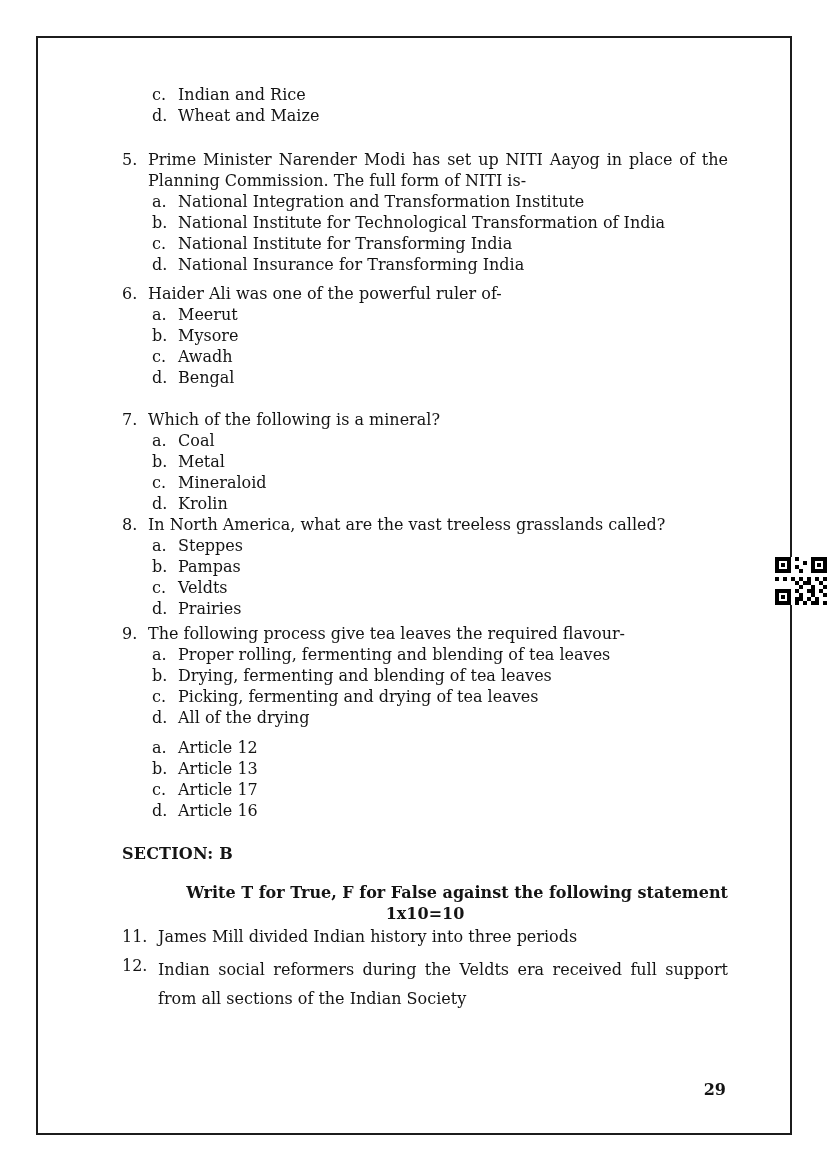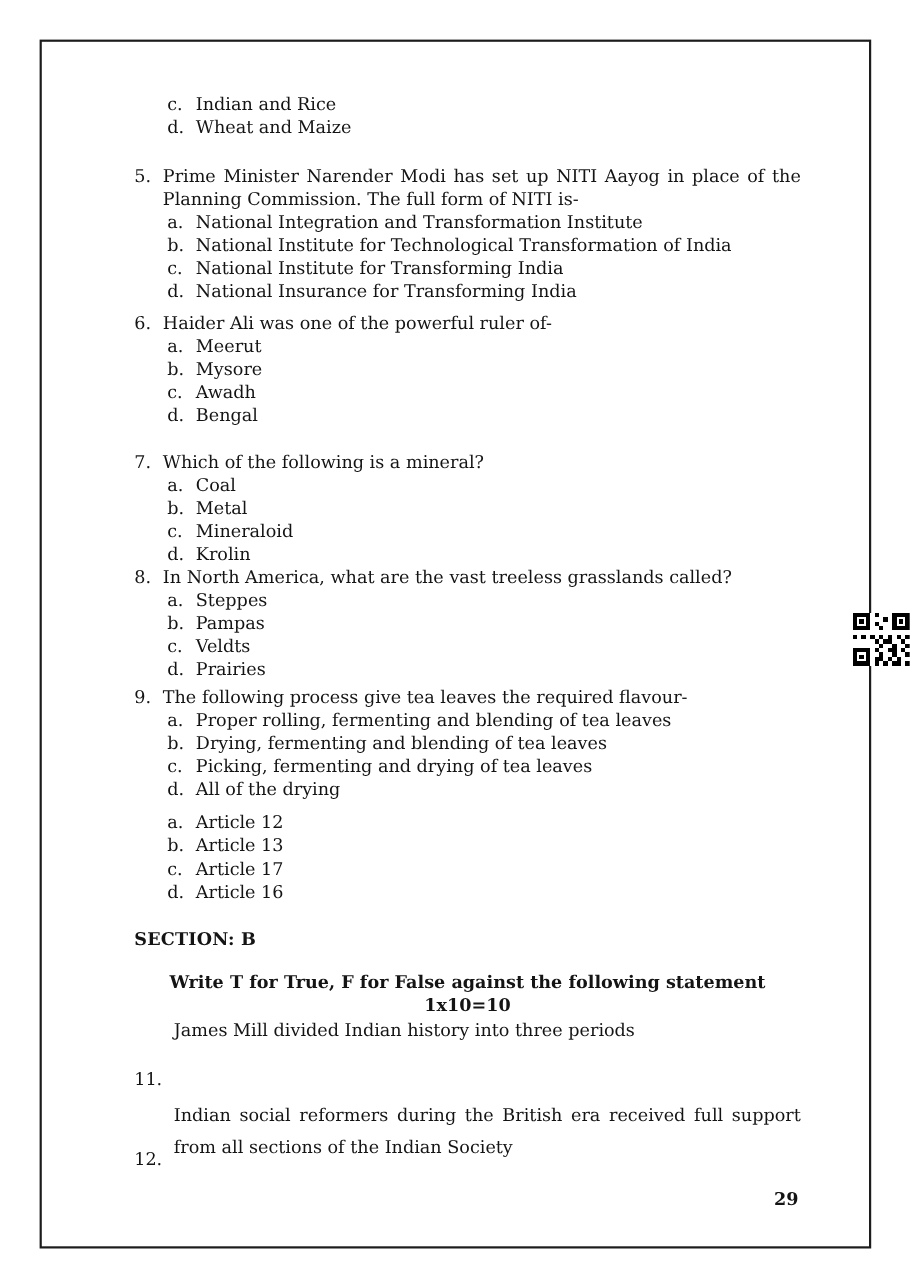--- a/index.html
+++ b/index.html
@@ -37,29 +37,29 @@
   .gap4  { margin-top: 4px; }
   .gap2  { margin-top: 2px; }
   .gap0  { margin-top: 0; }
   .section-heading {
     margin-top: 22px;
     font-weight: bold;
     letter-spacing: 0.2px;
   }
   .instruction {
     margin-top: 18px;
-    text-align: center;
+    text-align: right;
     font-weight: bold;
   }
   .marks {
     text-align: center;
     font-weight: bold;
   }
   .stmt { display: flex; }
-  .snum { width: 36px; flex-shrink: 0; margin-top: 44px; }
+  .snum { width: 36px; flex-shrink: 0; }
   .stext { flex: 1; text-align: justify; }
   .stext.tall { line-height: 29px; }
   .page-number {
     position: absolute;
     right: 64px; bottom: 34px;
     font-size: 16px;
     font-weight: bold;
   }
   .qr {
     position: absolute;
@@ -235,21 +235,21 @@
     <div class="instruction">Write T for True, F for False against the following statement</div>
     <div class="marks">1x10=10</div>
 
     <div class="stmt gap2">
       <span class="snum">11.</span>
       <div class="stext">James Mill divided Indian history into three periods</div>
     </div>
 
     <div class="stmt gap8">
       <span class="snum">12.</span>
-      <div class="stext tall">Indian social reformers during the British era received full support from all sections of the Indian Society</div>
+      <div class="stext tall">Indian social reformers during the Veldts era received full support from all sections of the Indian Society</div>
     </div>
 
   </div>
 
   <div class="page-number">29</div>
 </div>
 
 <div class="qr">
   <svg viewBox="0 0 13 12" shape-rendering="crispEdges" xmlns="http://www.w3.org/2000/svg">
     <rect x="0" y="0" width="13" height="12" fill="#ffffff"></rect>

